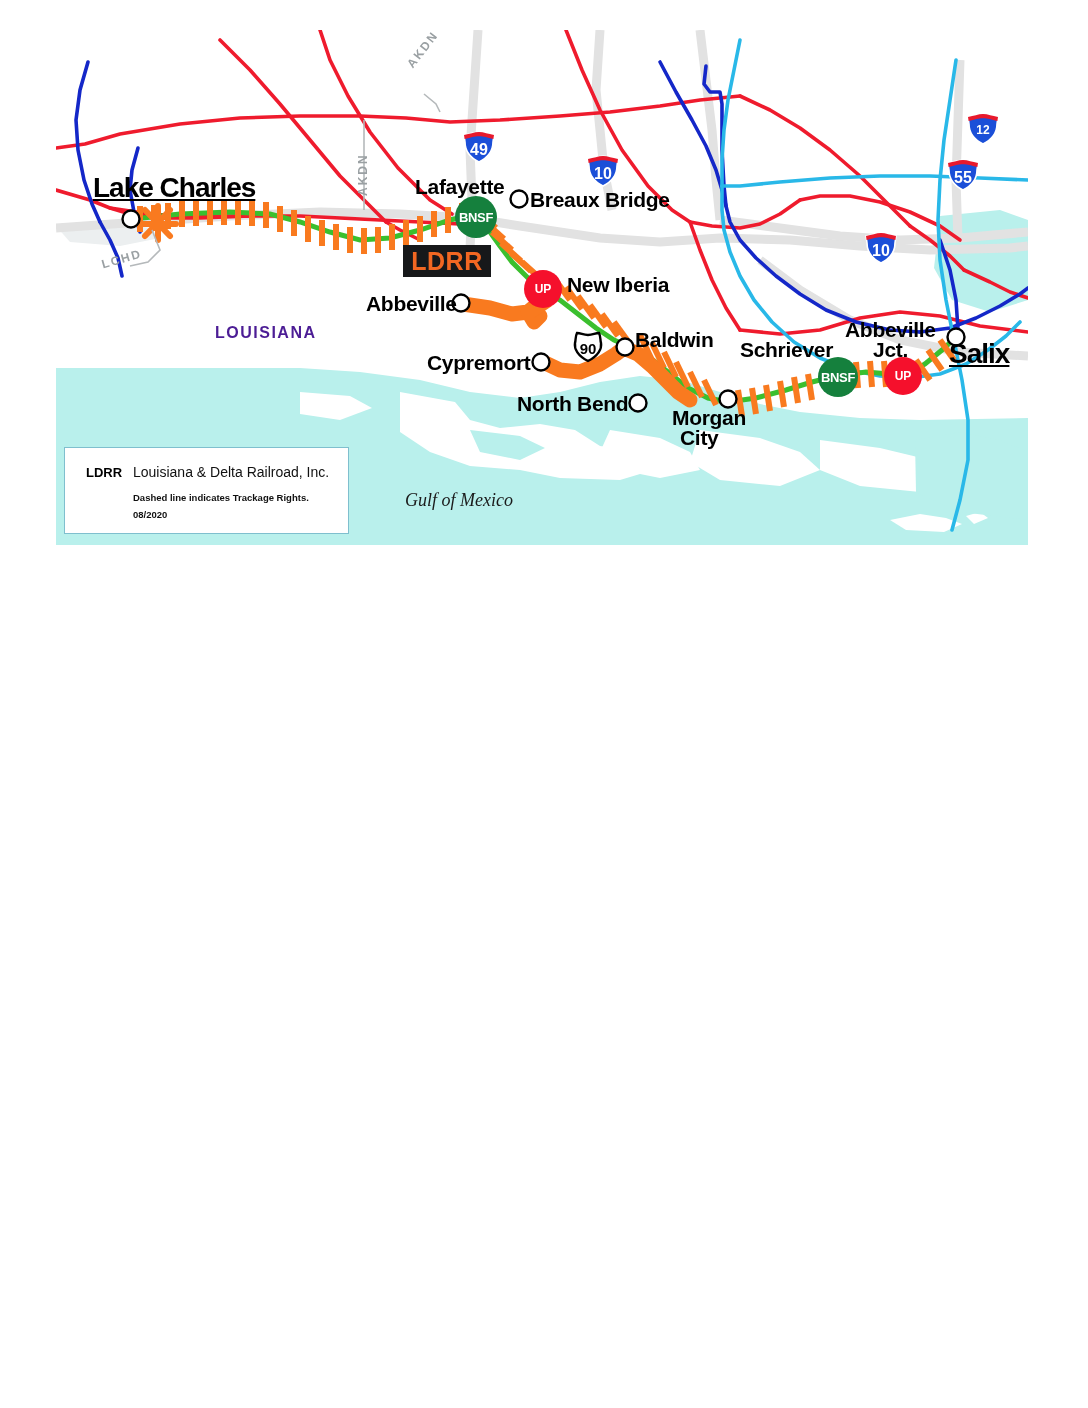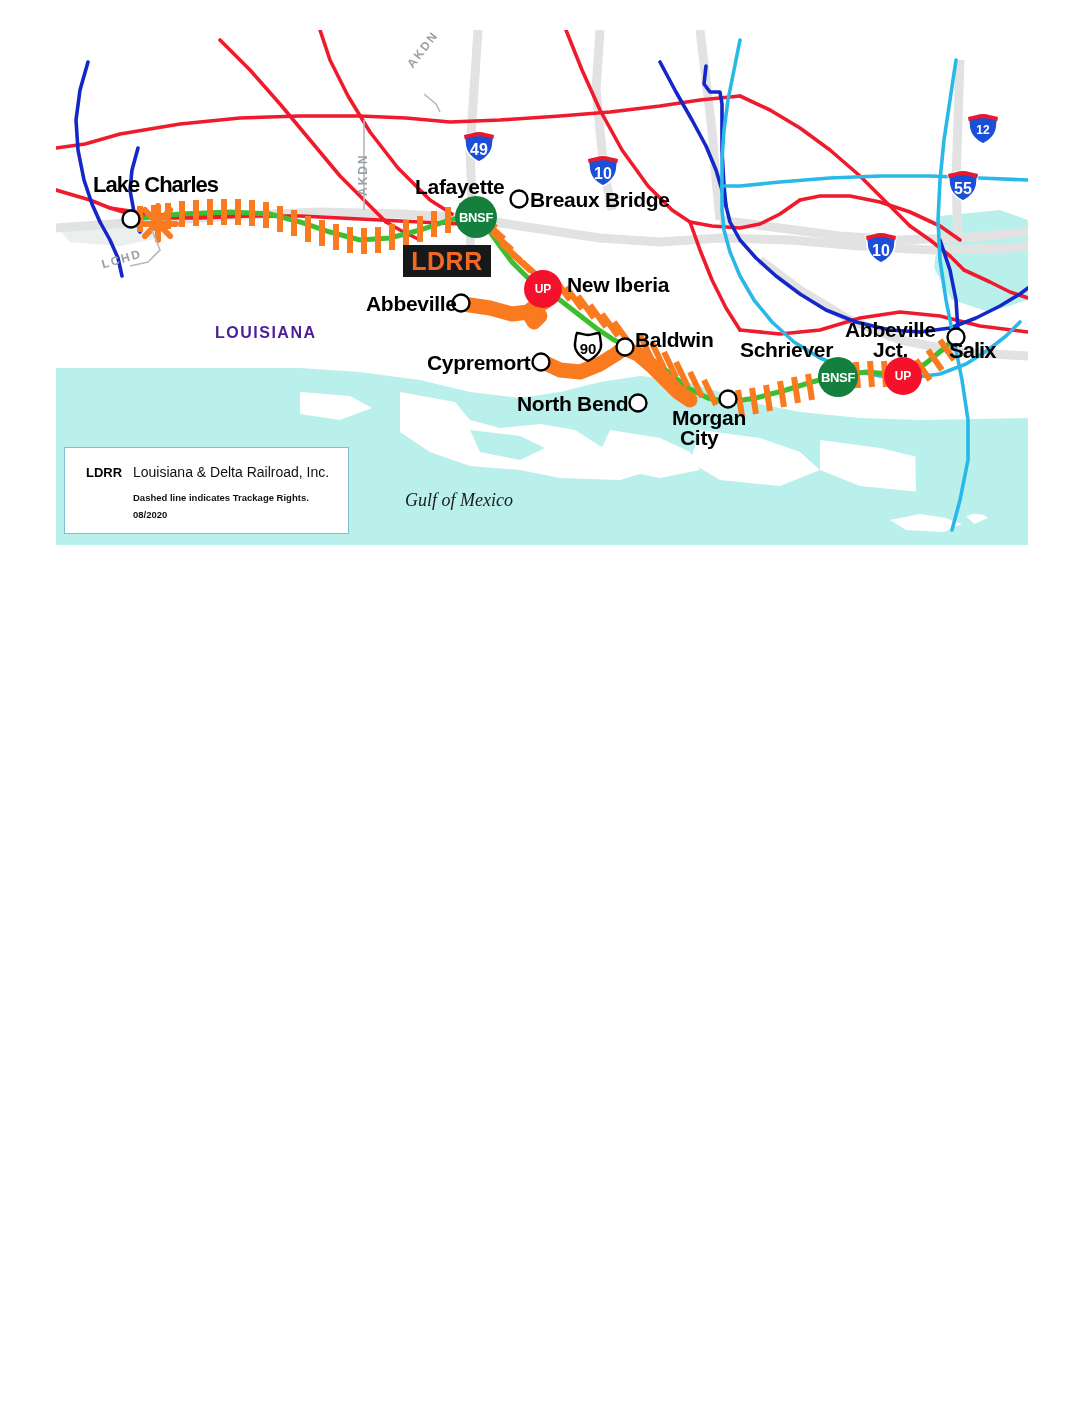--- a/index.html
+++ b/index.html
@@ -3,21 +3,21 @@
 <meta charset="utf-8">
 <title>LDRR Map</title>
 <style>
   html,body{margin:0;padding:0;background:#ffffff;}
   body{width:1088px;height:1408px;font-family:"Liberation Sans",sans-serif;overflow:hidden;}
   #map-root{position:relative;width:1088px;height:1408px;background:#fff;}
   #map-canvas{position:absolute;left:0;top:0;width:1088px;height:1408px;}
   .lbl{position:absolute;white-space:nowrap;}
   .city{font-family:"Liberation Sans",sans-serif;font-weight:bold;color:#000;
         font-size:21px;letter-spacing:-0.3px;}
-  .city.big{font-size:22px;letter-spacing:-1px;}
+  .city.big{font-size:28px;letter-spacing:-1px;text-decoration:underline;}
   .state-lbl{font-family:"Liberation Sans",sans-serif;font-weight:bold;color:#4c1d95;
         font-size:16px;letter-spacing:1.5px;}
   .water-lbl{font-family:"Liberation Serif",serif;font-style:italic;color:#1b1b1b;font-size:18px;}
   .rr-code{font-family:"Liberation Sans",sans-serif;font-weight:bold;color:#9aa0a3;
         font-size:12px;letter-spacing:2px;}
   .ldrr-box{position:absolute;background:#17181a;display:flex;align-items:center;
         justify-content:center;}
   .ldrr-box span{color:#f26722;font-family:"Liberation Sans",sans-serif;font-weight:bold;
         font-size:25px;letter-spacing:0.5px;}
   .jct{position:absolute;border-radius:50%;display:flex;align-items:center;
@@ -304,21 +304,21 @@
   </div>
 
   <div class="shield" style="left:966px;top:113px;width:34px;height:32px;">
     <svg viewBox="0 0 34 32" width="34" height="32">
       <path d="M17 1 C12 1 8 3 2 4 L3 11 C3 20 9 27 17 31 C25 27 31 20 31 11 L32 4 C26 3 22 1 17 1 Z" fill="#1b4fd8" stroke="#ffffff" stroke-width="1.6"></path>
       <path d="M17 1 C12 1 8 3 2 4 L2.6 8 C9 6.4 12 5.2 17 5.2 C22 5.2 25 6.4 31.4 8 L32 4 C26 3 22 1 17 1 Z" fill="#e8192c"></path>
     </svg>
     <div class="num" style="top:10px;font-size:12px;">12</div>
   </div>
 
-  <div class="shield" style="left:946px;top:170px;width:34px;height:32px;">
+  <div class="shield" style="left:946px;top:159px;width:34px;height:32px;">
     <svg viewBox="0 0 34 32" width="34" height="32">
       <path d="M17 1 C12 1 8 3 2 4 L3 11 C3 20 9 27 17 31 C25 27 31 20 31 11 L32 4 C26 3 22 1 17 1 Z" fill="#1b4fd8" stroke="#ffffff" stroke-width="1.6"></path>
       <path d="M17 1 C12 1 8 3 2 4 L2.6 8 C9 6.4 12 5.2 17 5.2 C22 5.2 25 6.4 31.4 8 L32 4 C26 3 22 1 17 1 Z" fill="#e8192c"></path>
     </svg>
     <div class="num" style="top:10px;font-size:16px;">55</div>
   </div>
 
   <div class="shield" style="left:864px;top:232px;width:34px;height:32px;">
     <svg viewBox="0 0 34 32" width="34" height="32">
       <path d="M17 1 C12 1 8 3 2 4 L3 11 C3 20 9 27 17 31 C25 27 31 20 31 11 L32 4 C26 3 22 1 17 1 Z" fill="#1b4fd8" stroke="#ffffff" stroke-width="1.6"></path>

